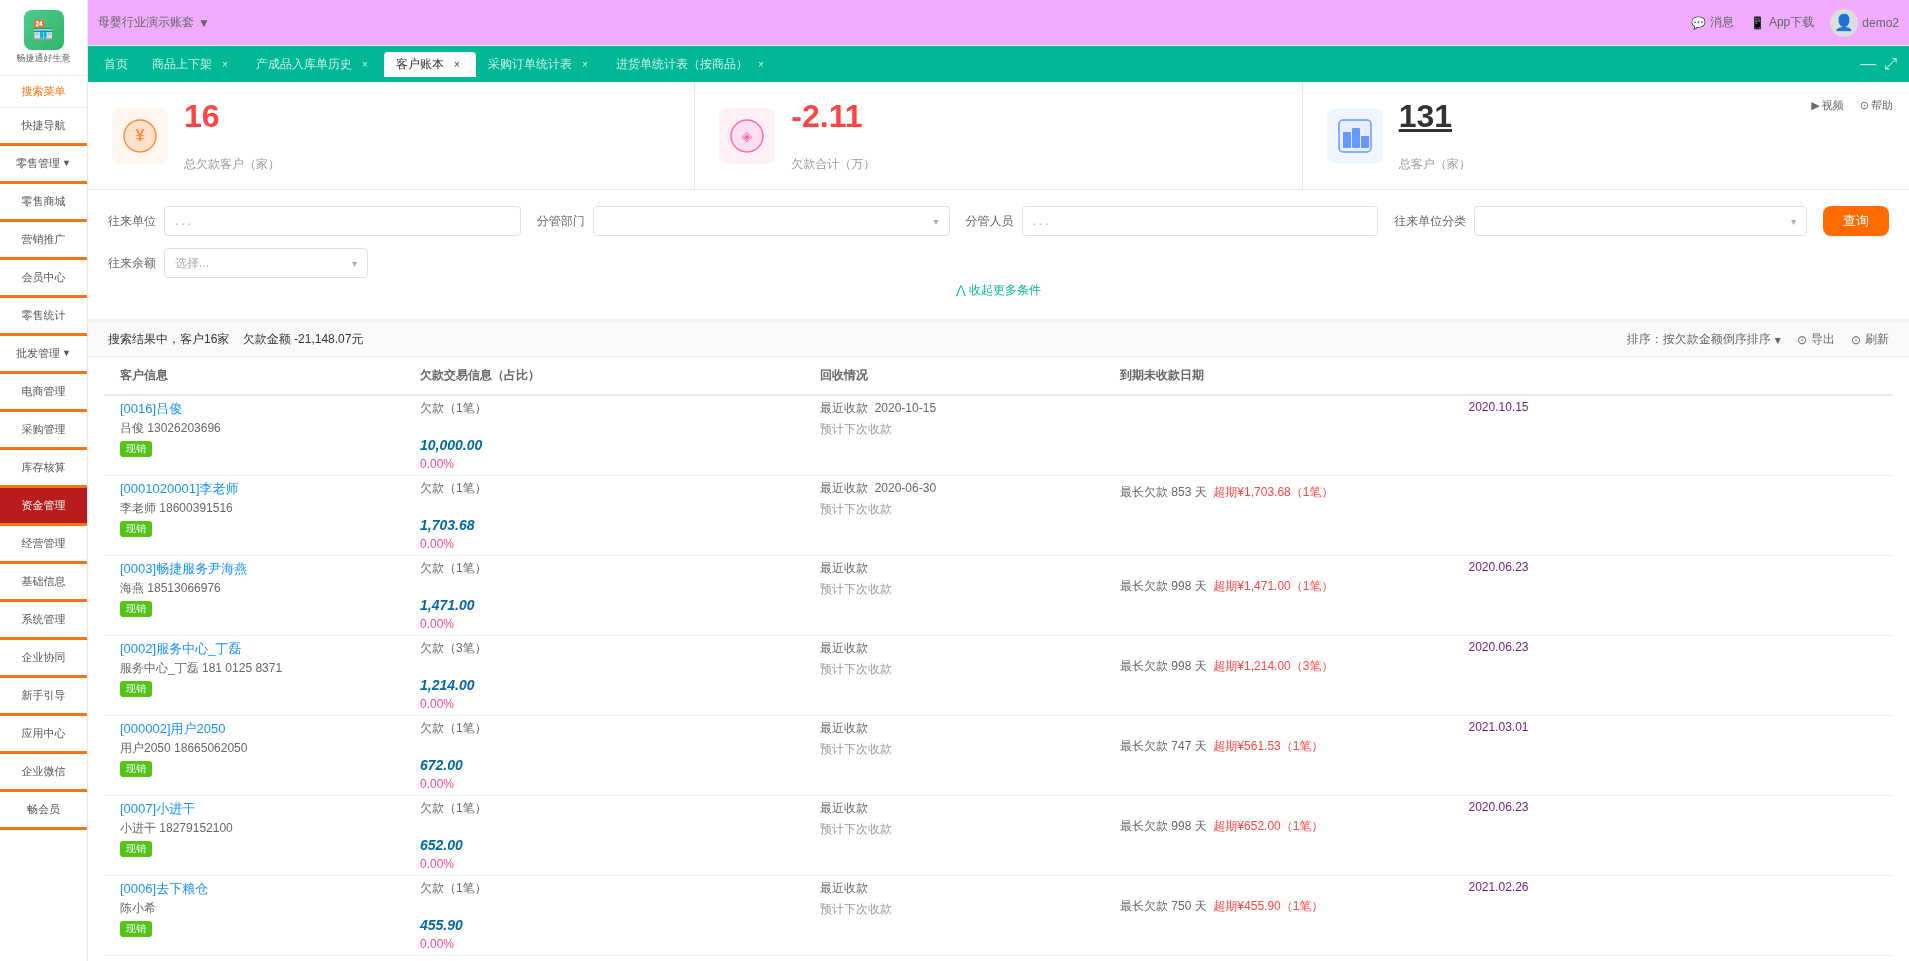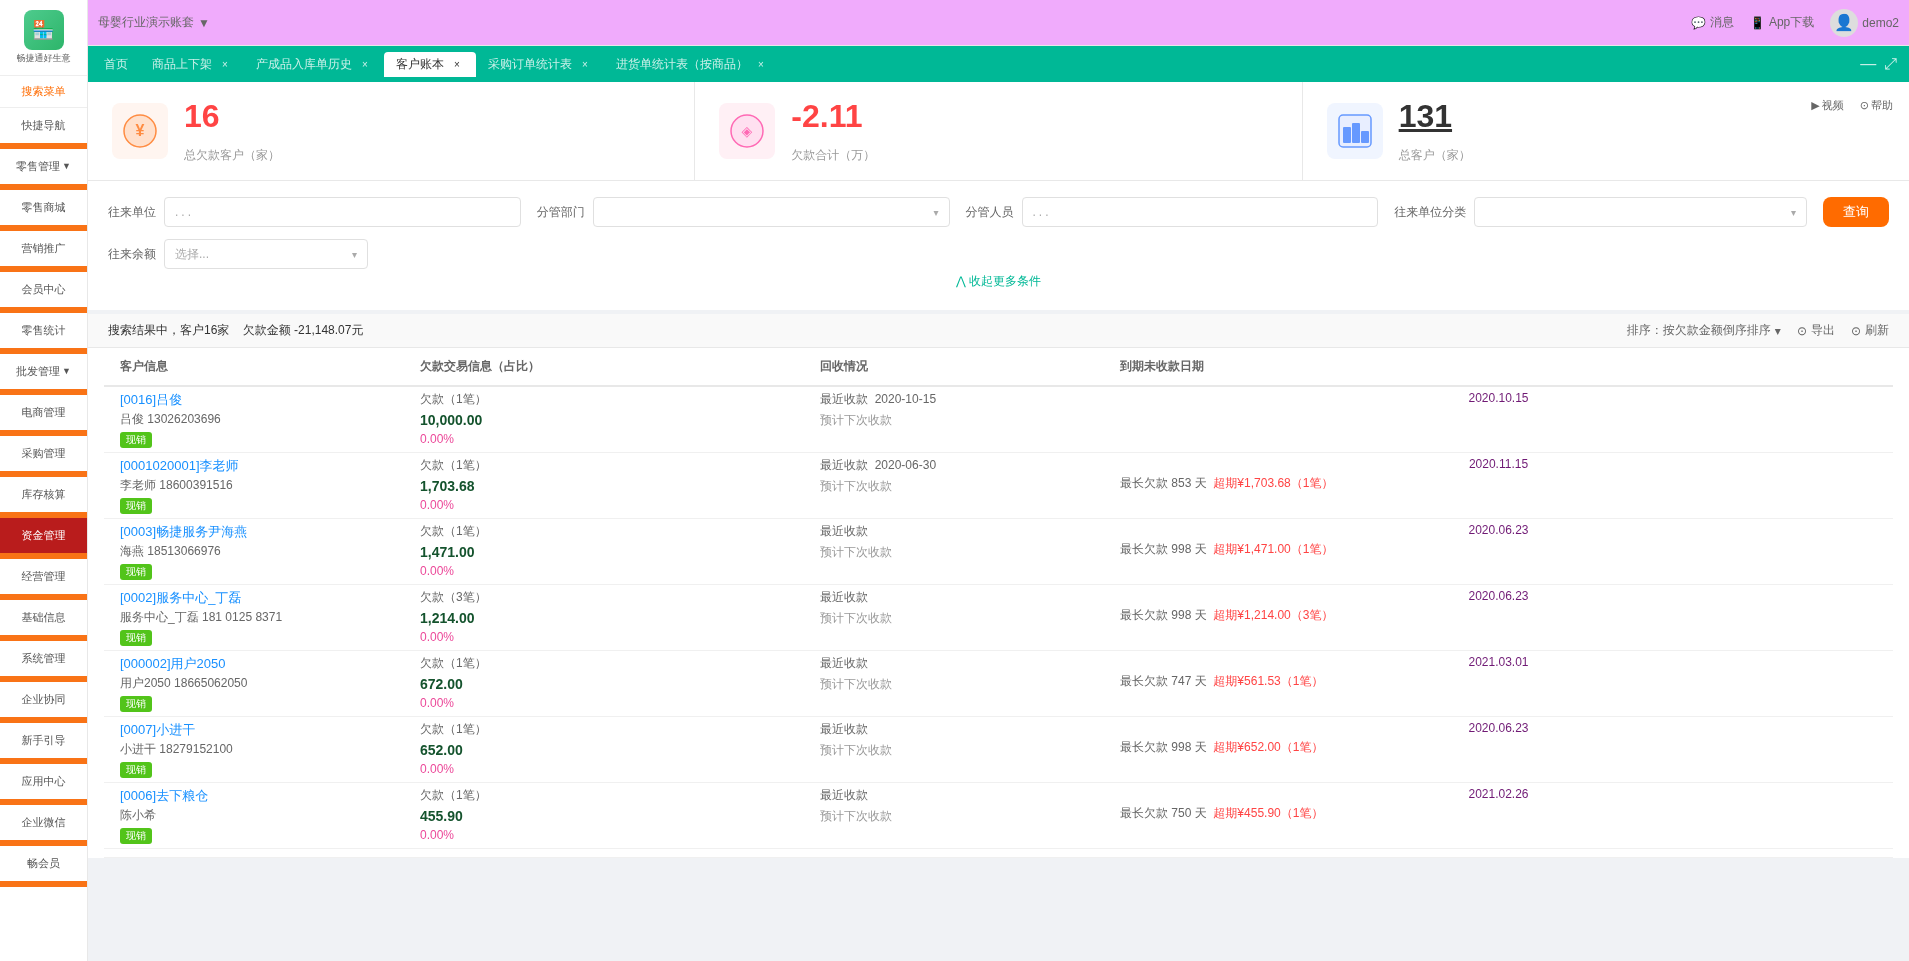--- a/index.html
+++ b/index.html
@@ -10,21 +10,21 @@
     .sidebar { width: 88px; background: #fff; border-right: 1px solid #e8e8e8; display: flex; flex-direction: column; flex-shrink: 0; }
     .main-area { flex: 1; display: flex; flex-direction: column; overflow: hidden; }
 
     
     .sidebar-logo { padding: 10px 8px; border-bottom: 1px solid #eee; display: flex; flex-direction: column; align-items: center; }
     .logo-icon { width: 40px; height: 40px; background: linear-gradient(135deg, #4ecb8d, #2db56a); border-radius: 8px; display: flex; align-items: center; justify-content: center; color: white; font-size: 18px; }
     .logo-text { font-size: 9px; color: #666; margin-top: 3px; text-align: center; line-height: 1.3; }
     .sidebar-search { padding: 8px 6px; border-bottom: 1px solid #eee; }
     .sidebar-search-label { font-size: 11px; color: #ff6b00; text-align: center; cursor: pointer; }
     .sidebar-nav { flex: 1; overflow-y: auto; }
-    .sidebar-item { padding: 10px 4px; text-align: center; cursor: pointer; font-size: 11px; color: #555; border-bottom: 6px solid #f97316; }
+    .sidebar-item { padding: 10px 4px; text-align: center; cursor: pointer; font-size: 11px; color: #555; border-bottom: 3px solid #f97316; }
     .sidebar-item.active { background: #b91c1c; color: white; }
     .sidebar-item-with-arrow { display: flex; align-items: center; justify-content: center; gap: 2px; }
 
     
     .top-bar { height: 46px; background: #f0abfc; border-bottom: 1px solid #e8e8e8; display: flex; align-items: center; padding: 0 10px; justify-content: space-between; }
     .top-bar-left { display: flex; align-items: center; gap: 8px; font-size: 12px; color: #666; }
     .industry-selector { display: flex; align-items: center; gap: 4px; cursor: pointer; color: #666; }
     .top-bar-right { display: flex; align-items: center; gap: 16px; font-size: 12px; color: #666; }
     .top-bar-right-item { display: flex; align-items: center; gap: 4px; cursor: pointer; }
     .avatar { width: 28px; height: 28px; background: #ddd; border-radius: 50%; overflow: hidden; display: flex; align-items: center; justify-content: center; }
@@ -45,21 +45,21 @@
     .stats-bar { display: flex; background: #fff; border-bottom: 1px solid #e8e8e8; min-height: 80px; }
     .stat-card { flex: 1; display: flex; align-items: center; padding: 16px 24px; border-right: 1px solid #e8e8e8; gap: 16px; }
     .stat-icon { width: 56px; height: 56px; border-radius: 8px; display: flex; align-items: center; justify-content: center; font-size: 28px; }
     .stat-icon.orange { background: #fff5f0; color: #ff8c42; }
     .stat-icon.pink { background: #fff0f5; color: #ff69b4; }
     .stat-icon.blue { background: #f0f5ff; color: #6699ff; }
     .stat-info { flex: 1; }
     .stat-value { font-size: 32px; font-weight: bold; color: #ff4444; }
     .stat-value.negative { color: #ff4444; }
     .stat-value.black { color: #333; font-weight: 900; text-decoration: underline; }
-    .stat-label { font-size: 12px; color: #999; margin-top: 12px; }
+    .stat-label { font-size: 12px; color: #999; margin-top: 21px; }
     .stat-card-actions { display: flex; gap: 8px; font-size: 11px; color: #666; align-self: flex-start; padding-top: 4px; }
 
     
     .filter-area { background: #fff; padding: 16px 20px; margin-bottom: 4px; }
     .filter-row { display: flex; align-items: center; gap: 16px; margin-bottom: 12px; }
     .filter-group { display: flex; align-items: center; gap: 8px; flex: 1; }
     .filter-label { font-size: 12px; color: #666; white-space: nowrap; }
     .filter-input { flex: 1; border: 1px solid #e0e0e0; border-radius: 4px; padding: 5px 10px; font-size: 12px; color: #333; display: flex; align-items: center; justify-content: space-between; cursor: pointer; height: 30px; }
     .filter-select { flex: 1; border: 1px solid #e0e0e0; border-radius: 4px; padding: 5px 10px; font-size: 12px; height: 30px; display: flex; align-items: center; justify-content: space-between; cursor: pointer; }
     .btn-query { background: #ff6b00; color: white; border: none; border-radius: 8px; padding: 6px 20px; font-size: 13px; cursor: pointer; white-space: nowrap; height: 30px; }
@@ -77,21 +77,21 @@
     
     .table-wrapper { background: #fff; padding: 0 16px; }
     .table-header { display: grid; grid-template-columns: 300px 400px 300px 1fr; padding: 10px 16px; border-bottom: 2px solid #e8e8e8; font-size: 12px; color: #666; font-weight: bold; }
     .table-row { display: grid; grid-template-columns: 300px 400px 300px 1fr; padding: 4px 16px; border-bottom: 1px solid #f0f0f0; align-items: start; }
 
     .customer-name { font-size: 13px; color: #1890ff; cursor: pointer; }
     .customer-phone { font-size: 12px; color: #666; margin-top: 2px; }
     .customer-tag { display: inline-block; background: #52c41a; color: white; font-size: 10px; padding: 1px 6px; border-radius: 3px; margin-top: 4px; }
 
     .debt-count { font-size: 12px; color: #666; }
-    .debt-amount { font-size: 14px; color: #14532d; font-weight: bold; margin-top: 4px; }
+    .debt-amount { font-size: 14px; color: #0369a1; font-weight: bold; margin-top: 20px; font-style: italic; }
     .debt-ratio { font-size: 12px; color: #ec4899; margin-top: 4px; }
 
     .collection-latest { font-size: 12px; color: #666; }
     .collection-next { font-size: 12px; color: #999; margin-top: 4px; }
 
     .overdue-date { font-size: 12px; color: #701a75; text-align: center; }
     .overdue-days { font-size: 12px; color: #666; margin-top: 4px; }
     .overdue-amount { color: #ff4444; font-size: 12px; cursor: pointer; }
 
     
@@ -363,21 +363,20 @@
       <div class="debt-amount">1,703.68</div>
       <div class="debt-ratio">0.00%</div>
     </div>
     <div>
       <div class="collection-latest">
         最近收款&nbsp;&nbsp;2020-06-30
       </div>
       <div class="collection-next">预计下次收款</div>
     </div>
     <div>
-      <div class="overdue-date">2020.11.15</div>
       <div class="overdue-days">
         最长欠款 853 天 &nbsp;<span class="overdue-amount">超期¥1,703.68（1笔）</span>
       </div>
     </div>
   </div>
             <div class="table-row">
     <div>
       <div class="customer-name">[0003]畅捷服务尹海燕</div>
       <div class="customer-phone">海燕 18513066976</div>
       <span class="customer-tag">现销</span>

